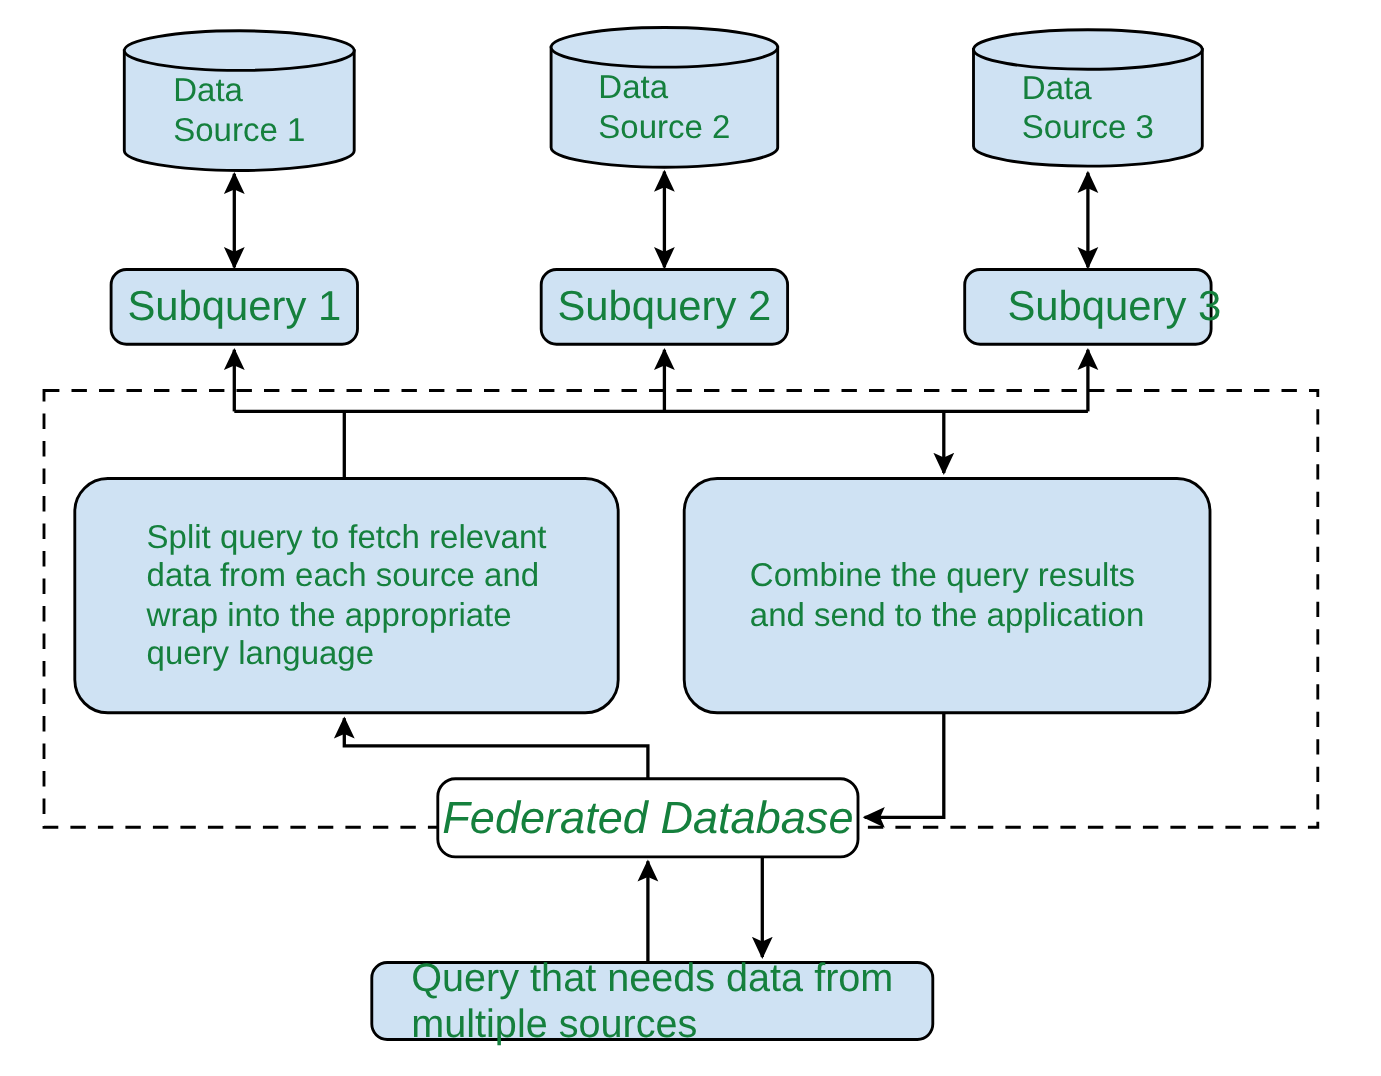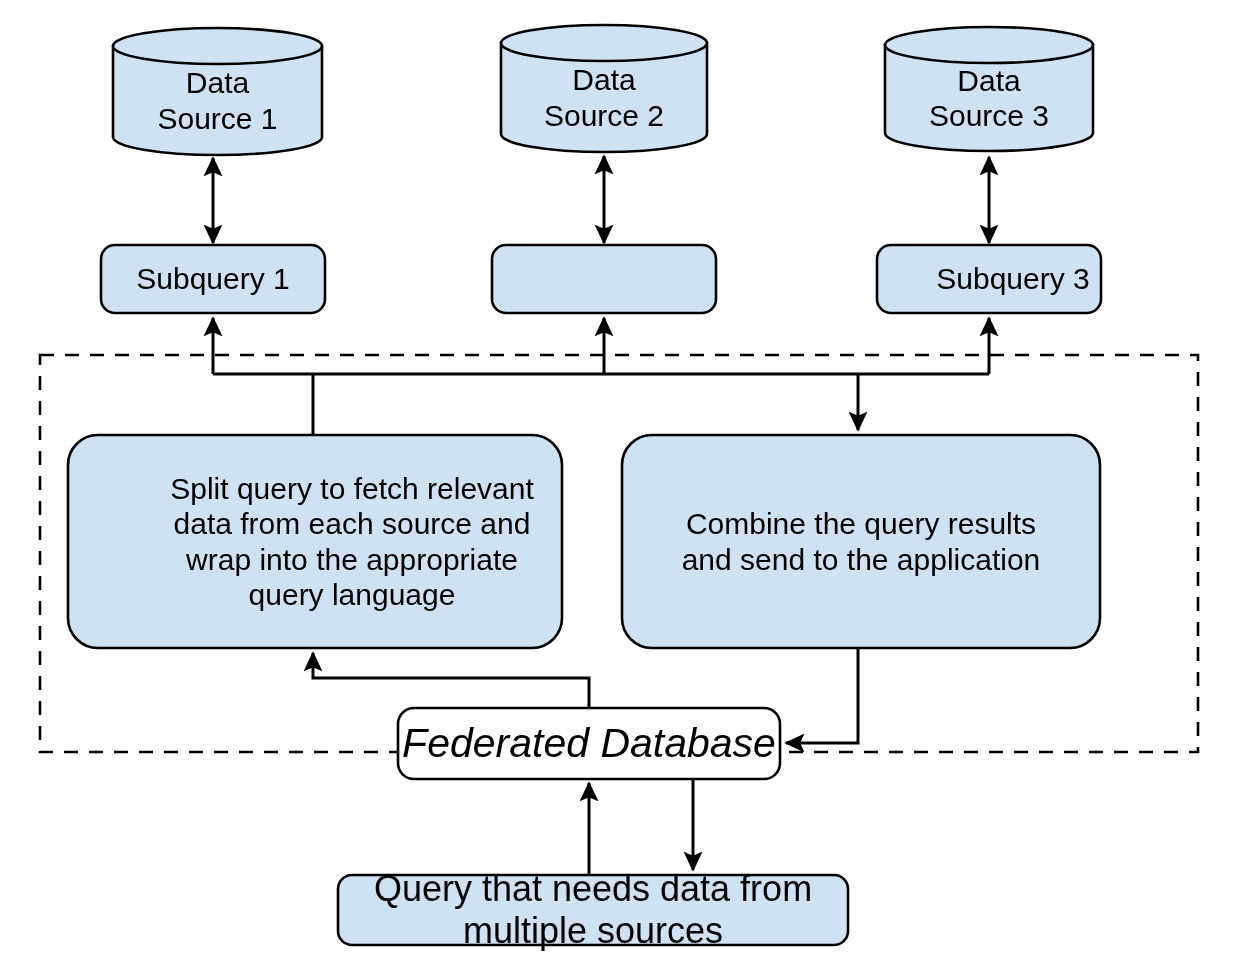--- a/index.html
+++ b/index.html
@@ -22,28 +22,28 @@
     left: 0;
     top: 0;
     width: 1255px;
     height: 978px;
   }
   .node-label {
     position: absolute;
     display: flex;
     align-items: center;
     justify-content: center;
-    text-align: center;
-    color: #000000;
+    text-align: left;
+    color: #15803d;
     pointer-events: none;
     line-height: 1.18;
     white-space: pre-line;
   }
   .lbl-cyl      { font-size: 30px; }
-  .lbl-subquery { font-size: 30px; }
+  .lbl-subquery { font-size: 38px; }
   .lbl-process  { font-size: 30px; }
   .lbl-fed      { font-size: 41px; font-style: italic; }
   .lbl-query    { font-size: 36px; }
 </style>
 </head>
 <body>
 
 <div id="canvas">
 
   <svg id="diagram-svg" viewBox="0 0 1255 978">
@@ -106,23 +106,24 @@
   </svg>
 
   <div class="node-label lbl-cyl" style="left:113px; top:46px; width:209px; height:109px;">Data
 Source 1</div>
   <div class="node-label lbl-cyl" style="left:501px; top:43px; width:206px; height:109px;">Data
 Source 2</div>
   <div class="node-label lbl-cyl" style="left:885px; top:45px; width:208px; height:106px;">Data
 Source 3</div>
 
   <div class="node-label lbl-subquery" style="left:101px; top:245px; width:224px; height:68px;">Subquery 1</div>
+  <div class="node-label lbl-subquery" style="left:492px; top:245px; width:224px; height:68px;">Subquery 2</div>
   <div class="node-label lbl-subquery" style="left:877px; top:245px; width:224px; height:68px;margin-left:24px;">Subquery 3</div>
 
-  <div class="node-label lbl-process" style="left:68px; top:435px; width:494px; height:213px;padding-left:37px;">Split query to fetch relevant
+  <div class="node-label lbl-process" style="left:68px; top:435px; width:494px; height:213px;">Split query to fetch relevant
 data from each source and
 wrap into the appropriate
 query language</div>
   <div class="node-label lbl-process" style="left:622px; top:435px; width:478px; height:213px;border-radius:26px;">Combine the query results
 and send to the application</div>
 
   <div class="node-label lbl-fed" style="left:398px; top:708px; width:382px; height:71px;">Federated Database</div>
 
   <div class="node-label lbl-query" style="left:338px; top:875px; width:510px; height:70px;">Query that needs data from
 multiple sources</div>

